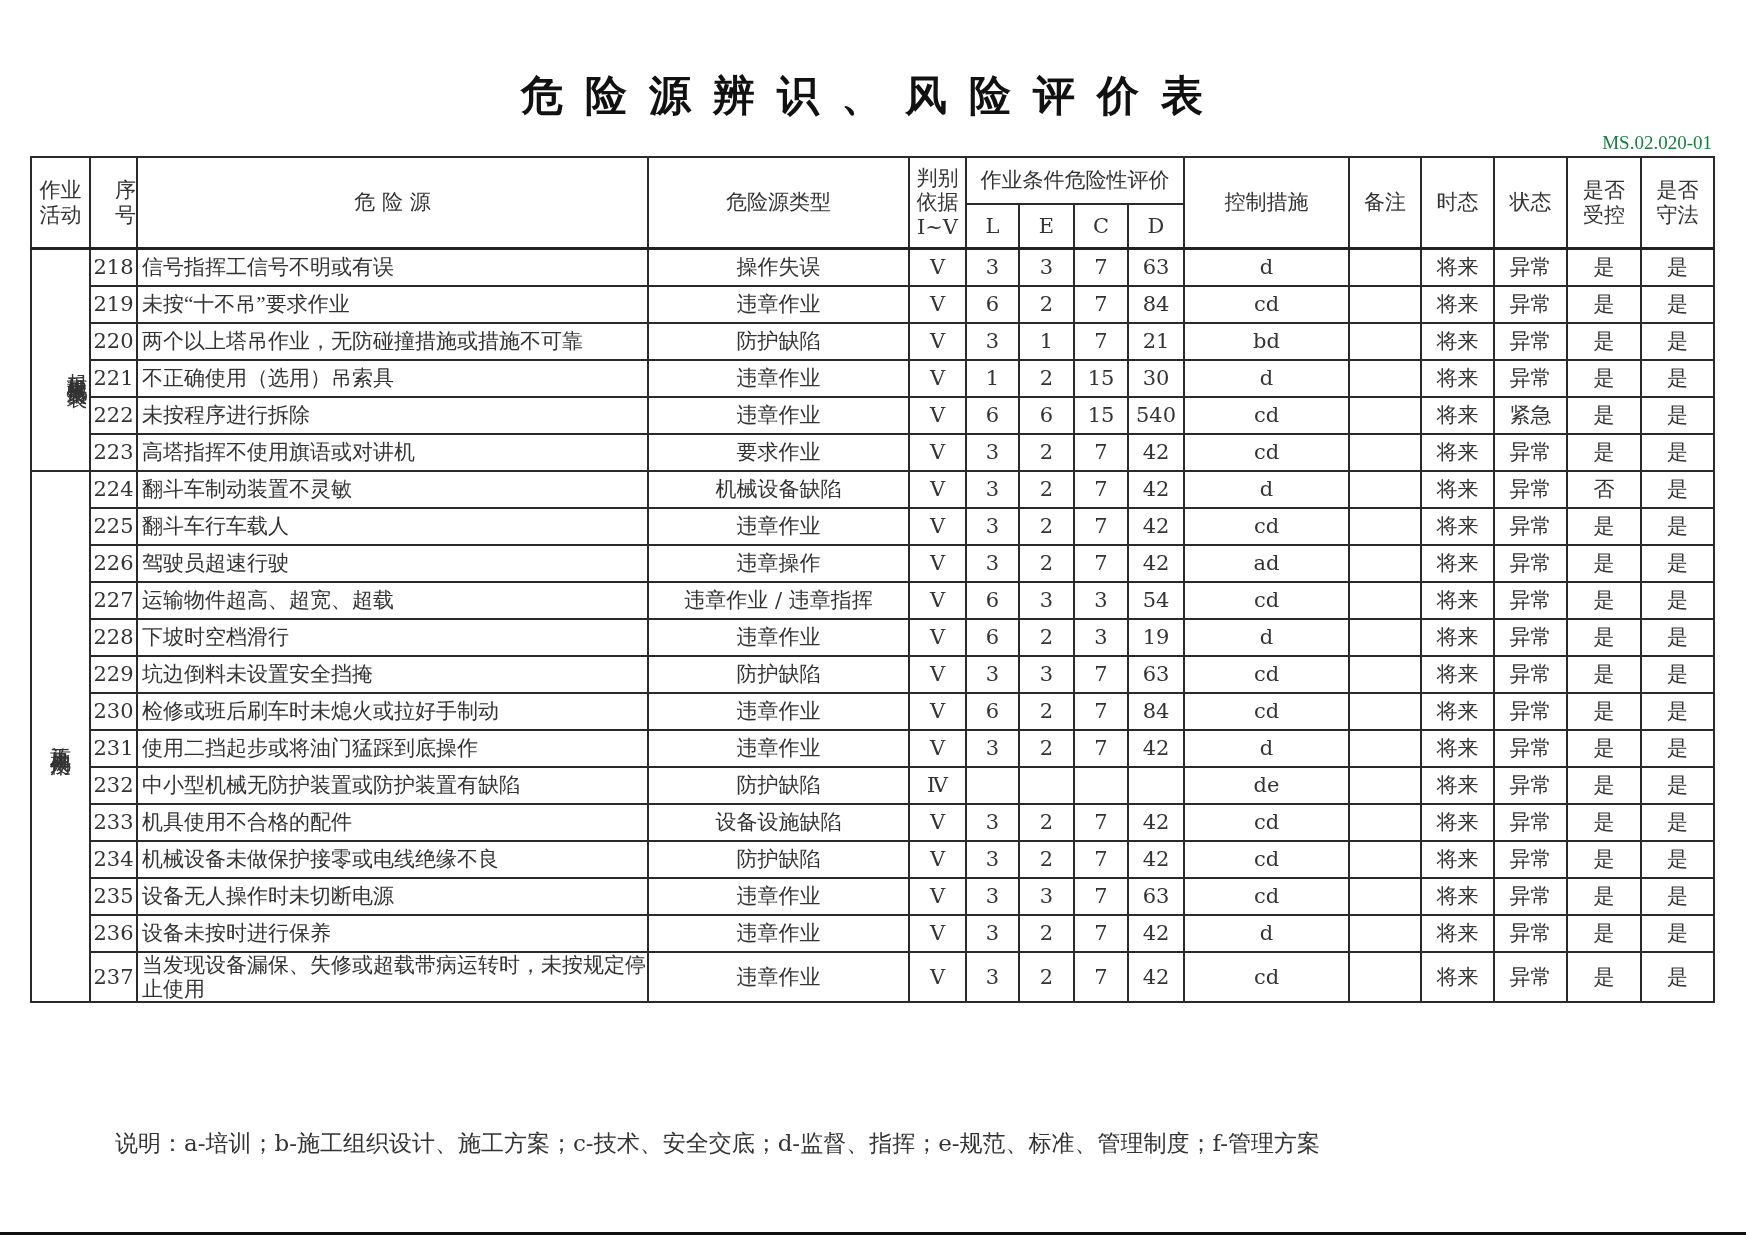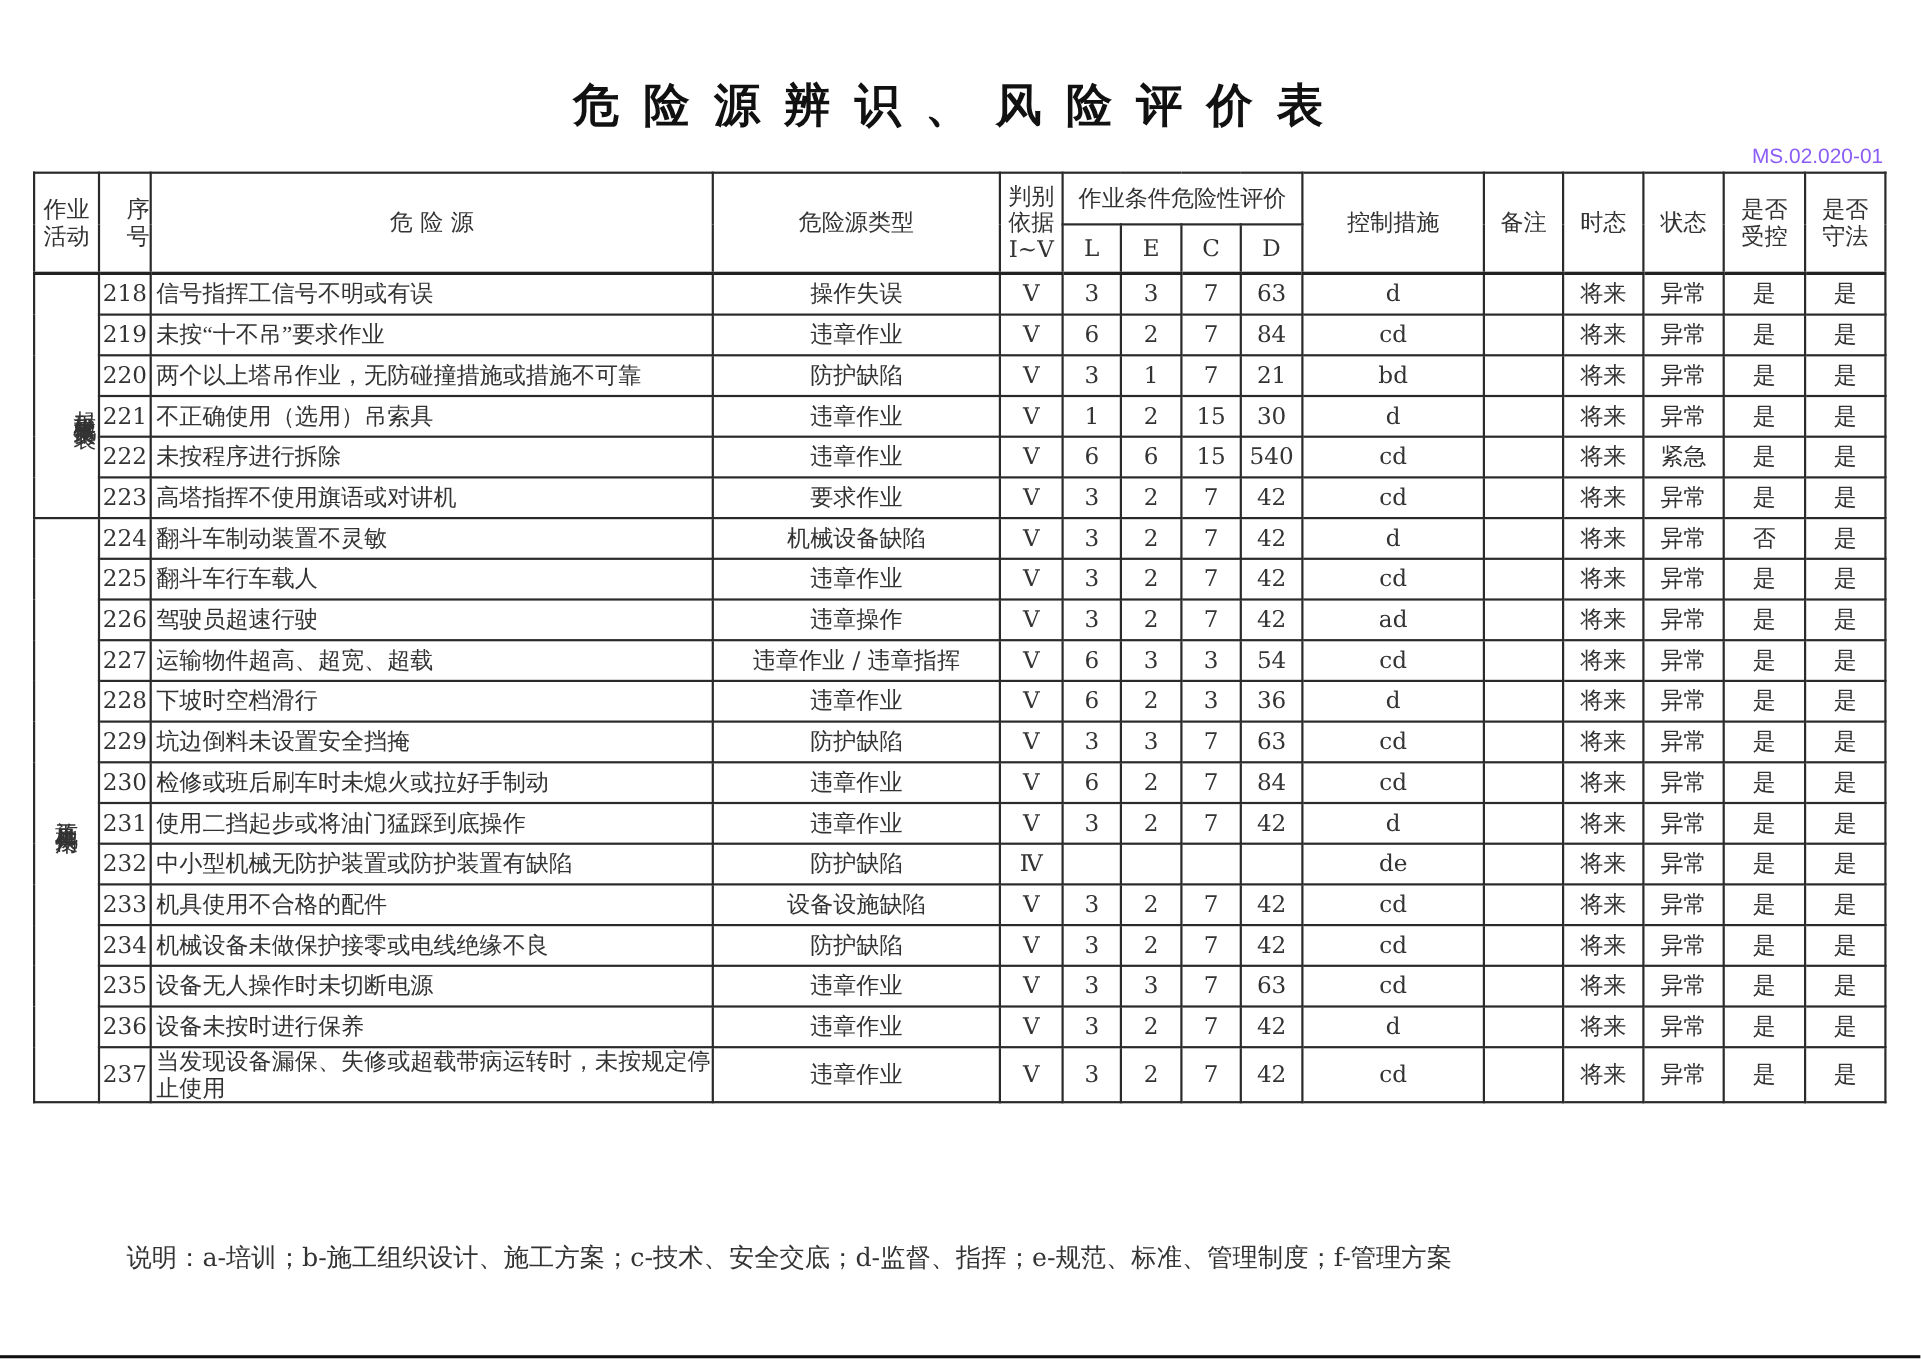--- a/index.html
+++ b/index.html
@@ -1,22 +1,22 @@
 <!DOCTYPE html>
 <html><head>
 <meta charset="utf-8">
 <style>
   html, body { margin:0; padding:0; background:#ffffff; }
   body { width:1746px; height:1235px; position:relative; overflow:hidden;
          font-family:"DejaVu Serif","Liberation Serif",serif; color:#222; }
   .title { position:absolute; left:0; width:1746px; top:68px; text-align:center;
            font-family:"DejaVu Sans","Liberation Sans",sans-serif; font-weight:bold;
            font-size:42px; letter-spacing:22px; color:#111; }
-  .doc-code { position:absolute; right:34px; top:132px; font-family:Liberation Sans, sans-serif;
-              font-size:19px; color:#8b5cf6; }
+  .doc-code { position:absolute; right:34px; top:132px; font-family:Liberation Serif, serif;
+              font-size:19px; color:#15803d; }
   table.risk { position:absolute; left:30px; top:156px; border-collapse:collapse;
                table-layout:fixed; width:1683px; }
   table.risk td, table.risk th { border:2px solid #2a2a2a; padding:0; text-align:center;
                vertical-align:middle; font-weight:normal; font-size:21px; line-height:1.15; color:#333; }
   table.risk thead th { font-size:21px; }
   table.risk thead tr.h1 th { height:45px; }
   table.risk thead tr.h2 th { height:42px; }
   table.risk tbody tr { height:37px; }
   table.risk tbody tr.tall { height:50px; }
   td.hazard { text-align:left !important; padding-left:4px !important;font-family:Liberation Serif, serif; }
@@ -236,21 +236,21 @@
         <td>是</td>
       </tr>
       <tr>
         <td class="seq">228</td>
         <td class="hazard">下坡时空档滑行</td>
         <td>违章作业</td>
         <td>Ⅴ</td>
         <td>6</td>
         <td>2</td>
         <td>3</td>
-        <td>36</td>
+        <td>19</td>
         <td>d</td>
         <td></td>
         <td>将来</td>
         <td>异常</td>
         <td>是</td>
         <td>是</td>
       </tr>
       <tr>
         <td class="seq">229</td>
         <td class="hazard">坑边倒料未设置安全挡掩</td>

